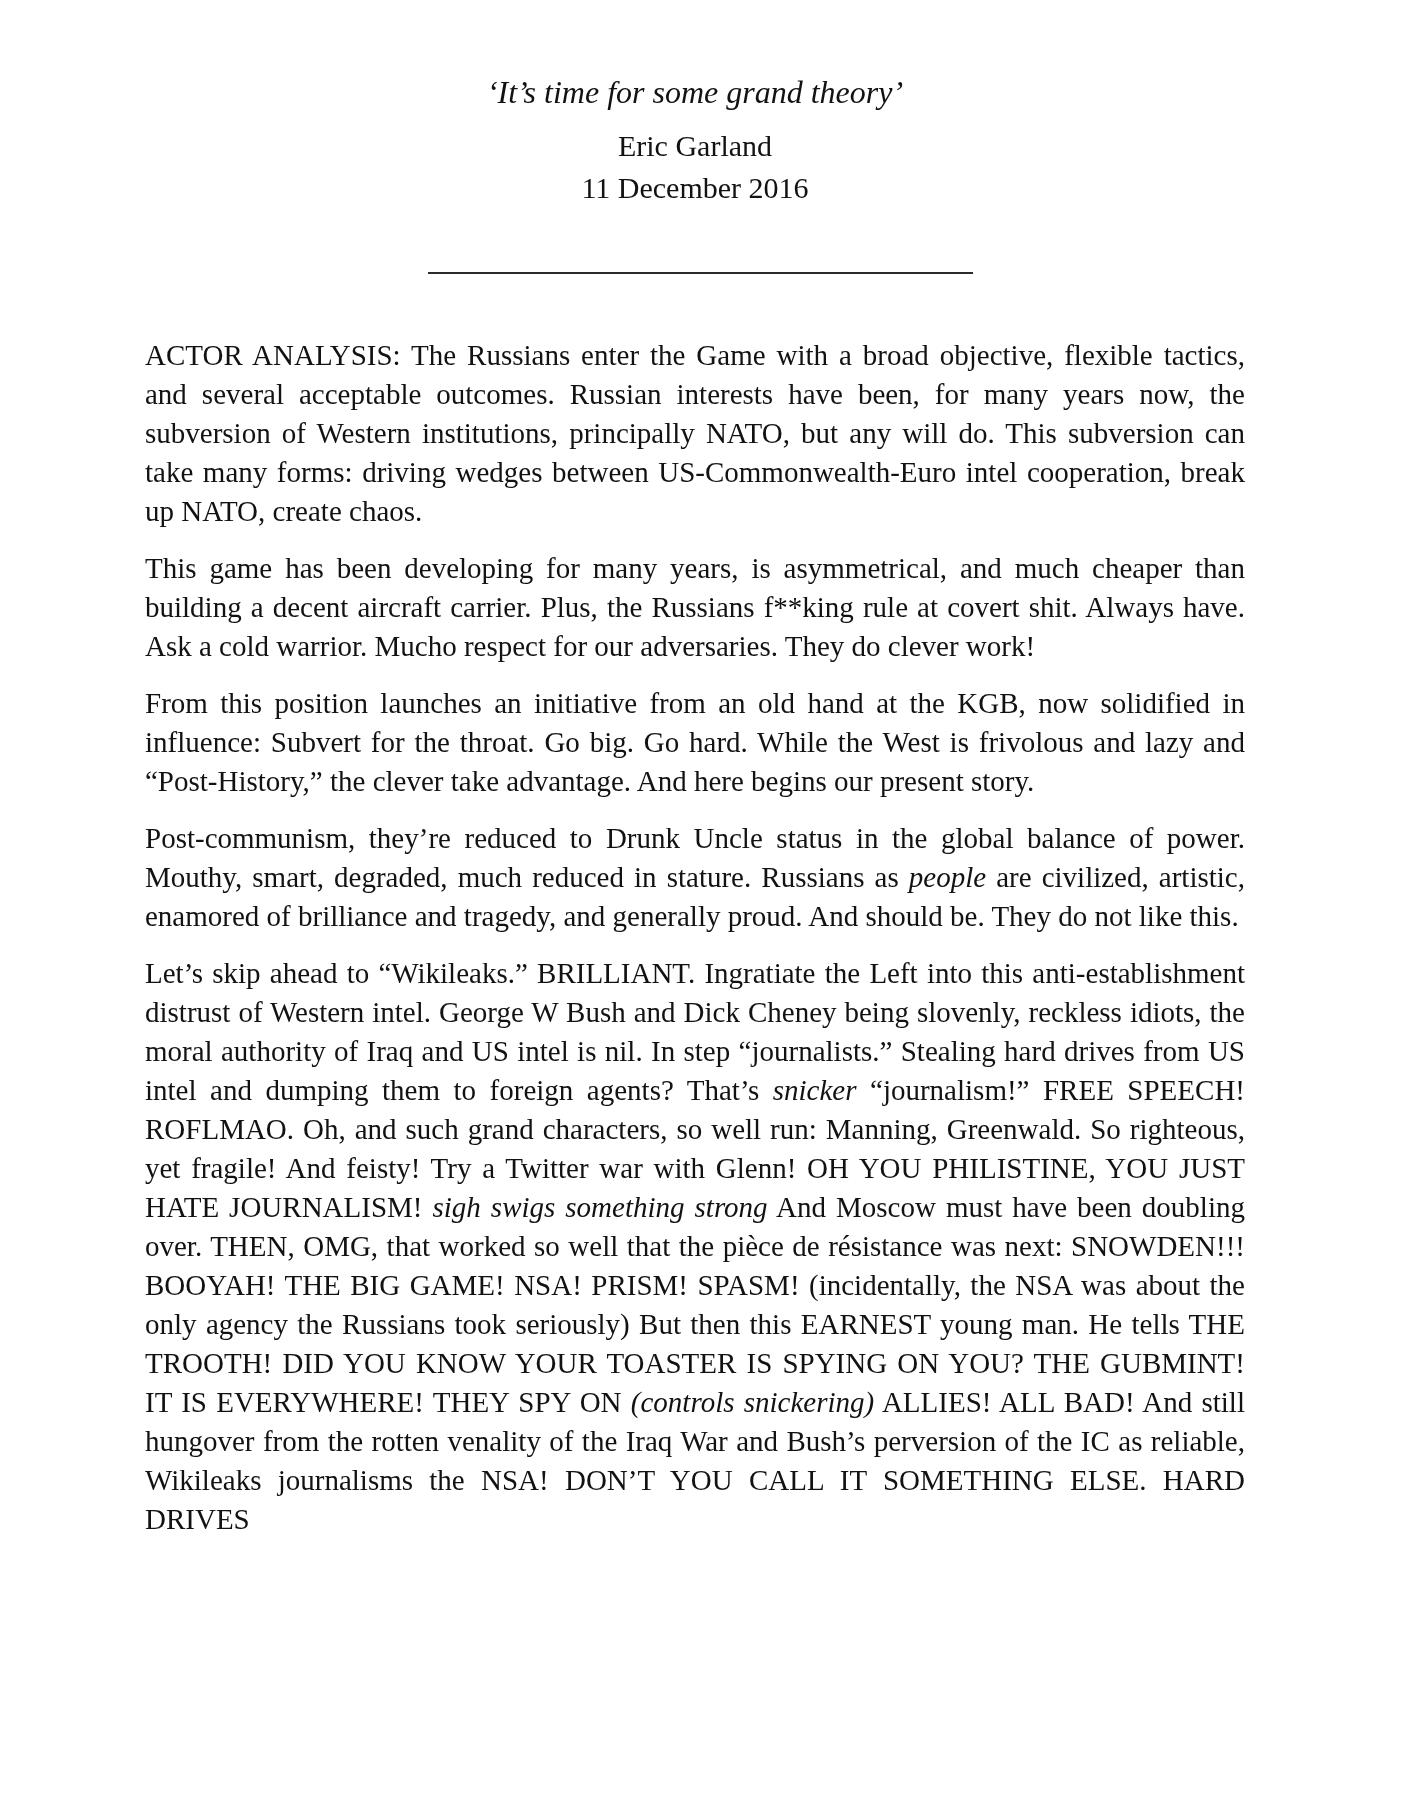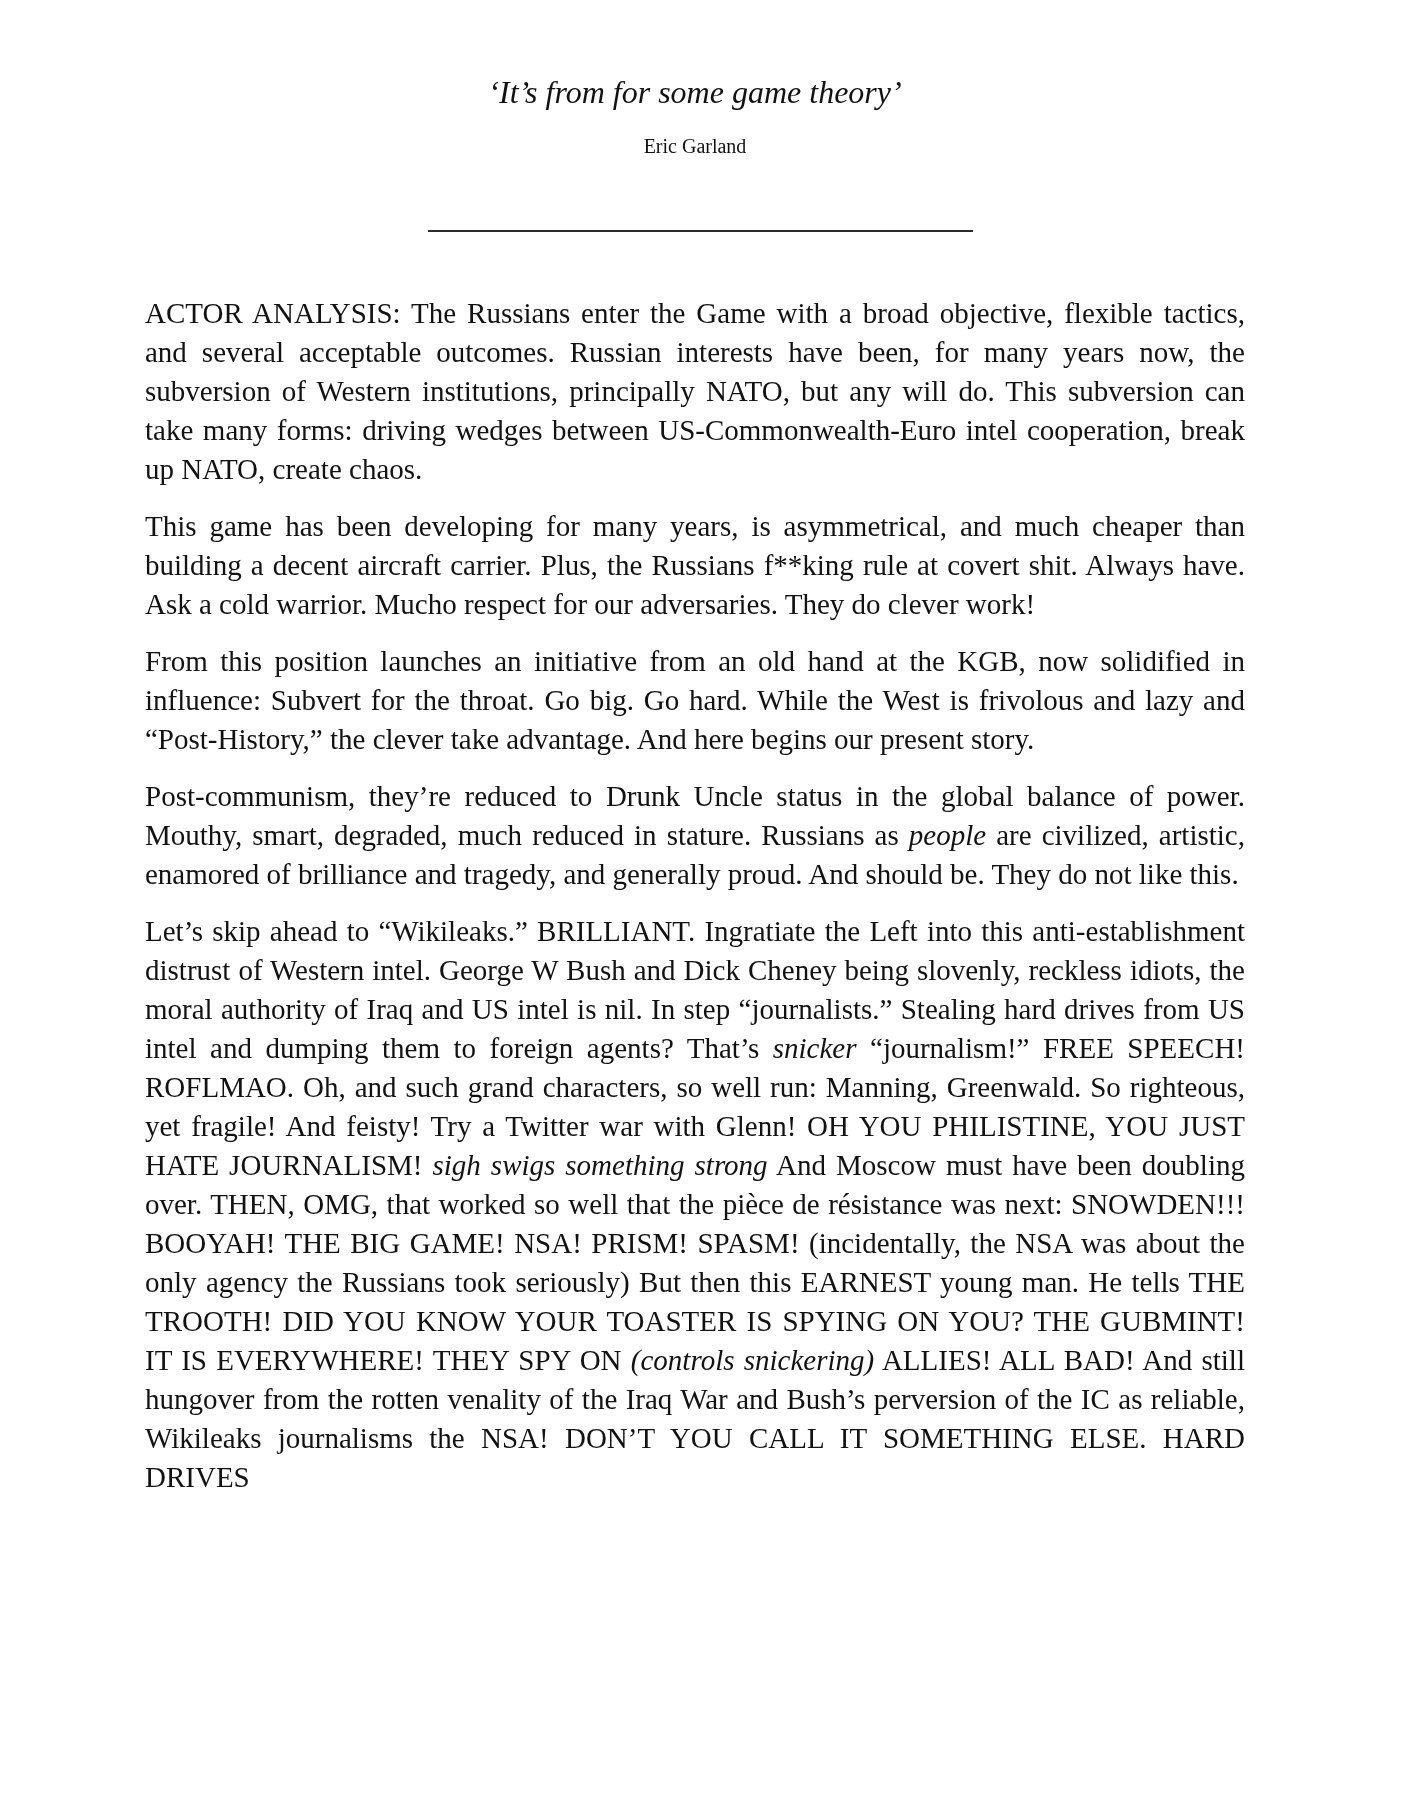--- a/index.html
+++ b/index.html
@@ -18,21 +18,21 @@
     padding-top: 72px;
     text-align: center;
   }
   .doc-title {
     font-style: italic;
     font-size: 32px;
     line-height: 40px;
   }
   .doc-author {
     margin-top: 16px;
-    font-size: 20px;
+    font-size: 30px;
     line-height: 36px;
   }
   .doc-date {
     margin-top: 6px;
     font-size: 30px;
     line-height: 36px;
   }
   .rule {
     border: none;
     border-top: 2px solid #2b2b2b;
@@ -48,22 +48,23 @@
   }
   .content p { margin: 0; }
   .content p + p { margin-top: 18px; }
   .it { font-style: italic; }
 </style>
 </head>
 <body>
 
 <div class="sheet">
   <div class="heading">
-    <div class="doc-title">‘It’s from for some game theory’</div>
+    <div class="doc-title">‘It’s time for some grand theory’</div>
     <div class="doc-author">Eric Garland</div>
+    <div class="doc-date">11 December 2016</div>
   </div>
 
   <hr class="rule">
 
   <div class="content">
       <p><span>ACTOR ANALYSIS: The Russians enter the Game with a broad objective, flexible tactics, and several acceptable outcomes. Russian interests have been, for many years now, the subversion of Western institutions, principally NATO, but any will do. This subversion can take many forms: driving wedges between US-Commonwealth-Euro intel cooperation, break up NATO, create chaos.</span></p>
       <p><span>This game has been developing for many years, is asymmetrical, and much cheaper than building a decent aircraft carrier. Plus, the Russians f**king rule at covert shit. Always have. Ask a cold warrior. Mucho respect for our adversaries. They do clever work!</span></p>
       <p><span>From this position launches an initiative from an old hand at the KGB, now solidified in influence: Subvert for the throat. Go big. Go hard. While the West is frivolous and lazy and “Post-History,” the clever take advantage. And here begins our present story.</span></p>
       <p><span>Post-communism, they’re reduced to Drunk Uncle status in the global balance of power. Mouthy, smart, degraded, much reduced in stature. Russians as </span><span class="it">people</span><span> are civilized, artistic, enamored of brilliance and tragedy, and generally proud. And should be. They do not like this.</span></p>
       <p><span>Let’s skip ahead to “Wikileaks.” BRILLIANT. Ingratiate the Left into this anti-establishment distrust of Western intel. George W Bush and Dick Cheney being slovenly, reckless idiots, the moral authority of Iraq and US intel is nil. In step “journalists.” Stealing hard drives from US intel and dumping them to foreign agents? That’s </span><span class="it">snicker</span><span> “journalism!” FREE SPEECH! ROFLMAO. Oh, and such grand characters, so well run: Manning, Greenwald. So righteous, yet fragile! And feisty! Try a Twitter war with Glenn! OH YOU PHILISTINE, YOU JUST HATE JOURNALISM! </span><span class="it">sigh swigs something strong</span><span> And Moscow must have been doubling over. THEN, OMG, that worked so well that the pièce de résistance was next: SNOWDEN!!! BOOYAH! THE BIG GAME! NSA! PRISM! SPASM! (incidentally, the NSA was about the only agency the Russians took seriously) But then this EARNEST young man. He tells THE TROOTH! DID YOU KNOW YOUR TOASTER IS SPYING ON YOU? THE GUBMINT! IT IS EVERYWHERE! THEY SPY ON </span><span class="it">(controls snickering)</span><span> ALLIES! ALL BAD! And still hungover from the rotten venality of the Iraq War and Bush’s perversion of the IC as reliable, Wikileaks journalisms the NSA! DON’T YOU CALL IT SOMETHING ELSE. HARD DRIVES</span></p>

